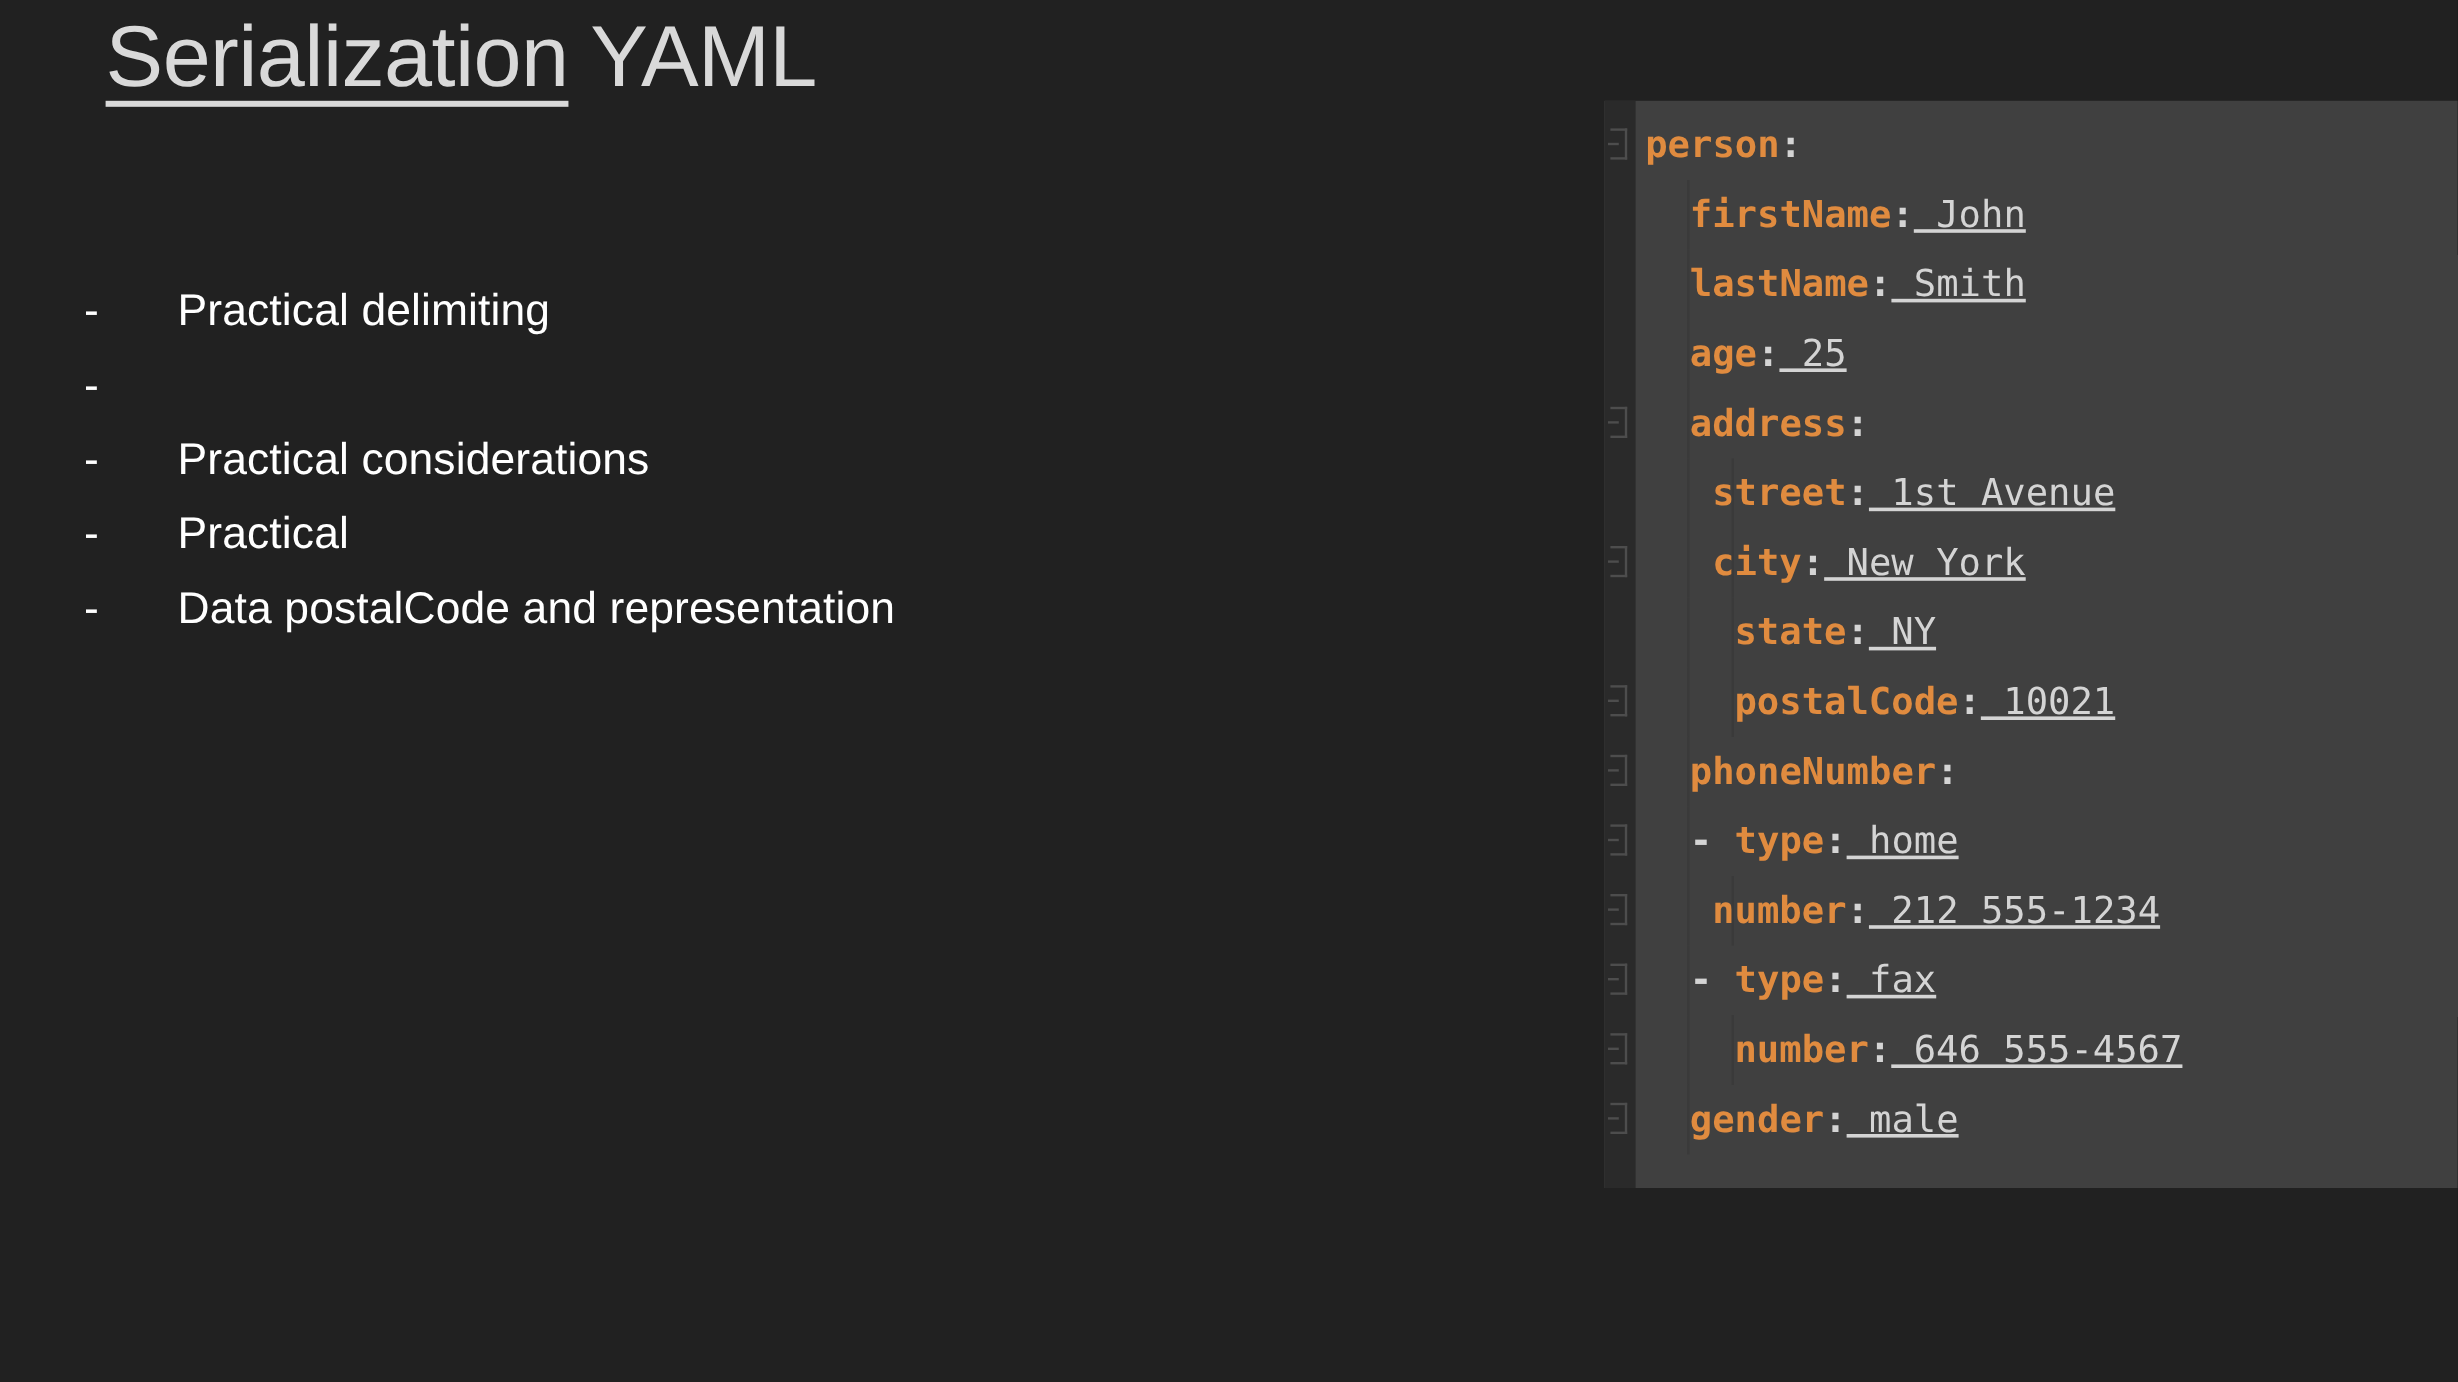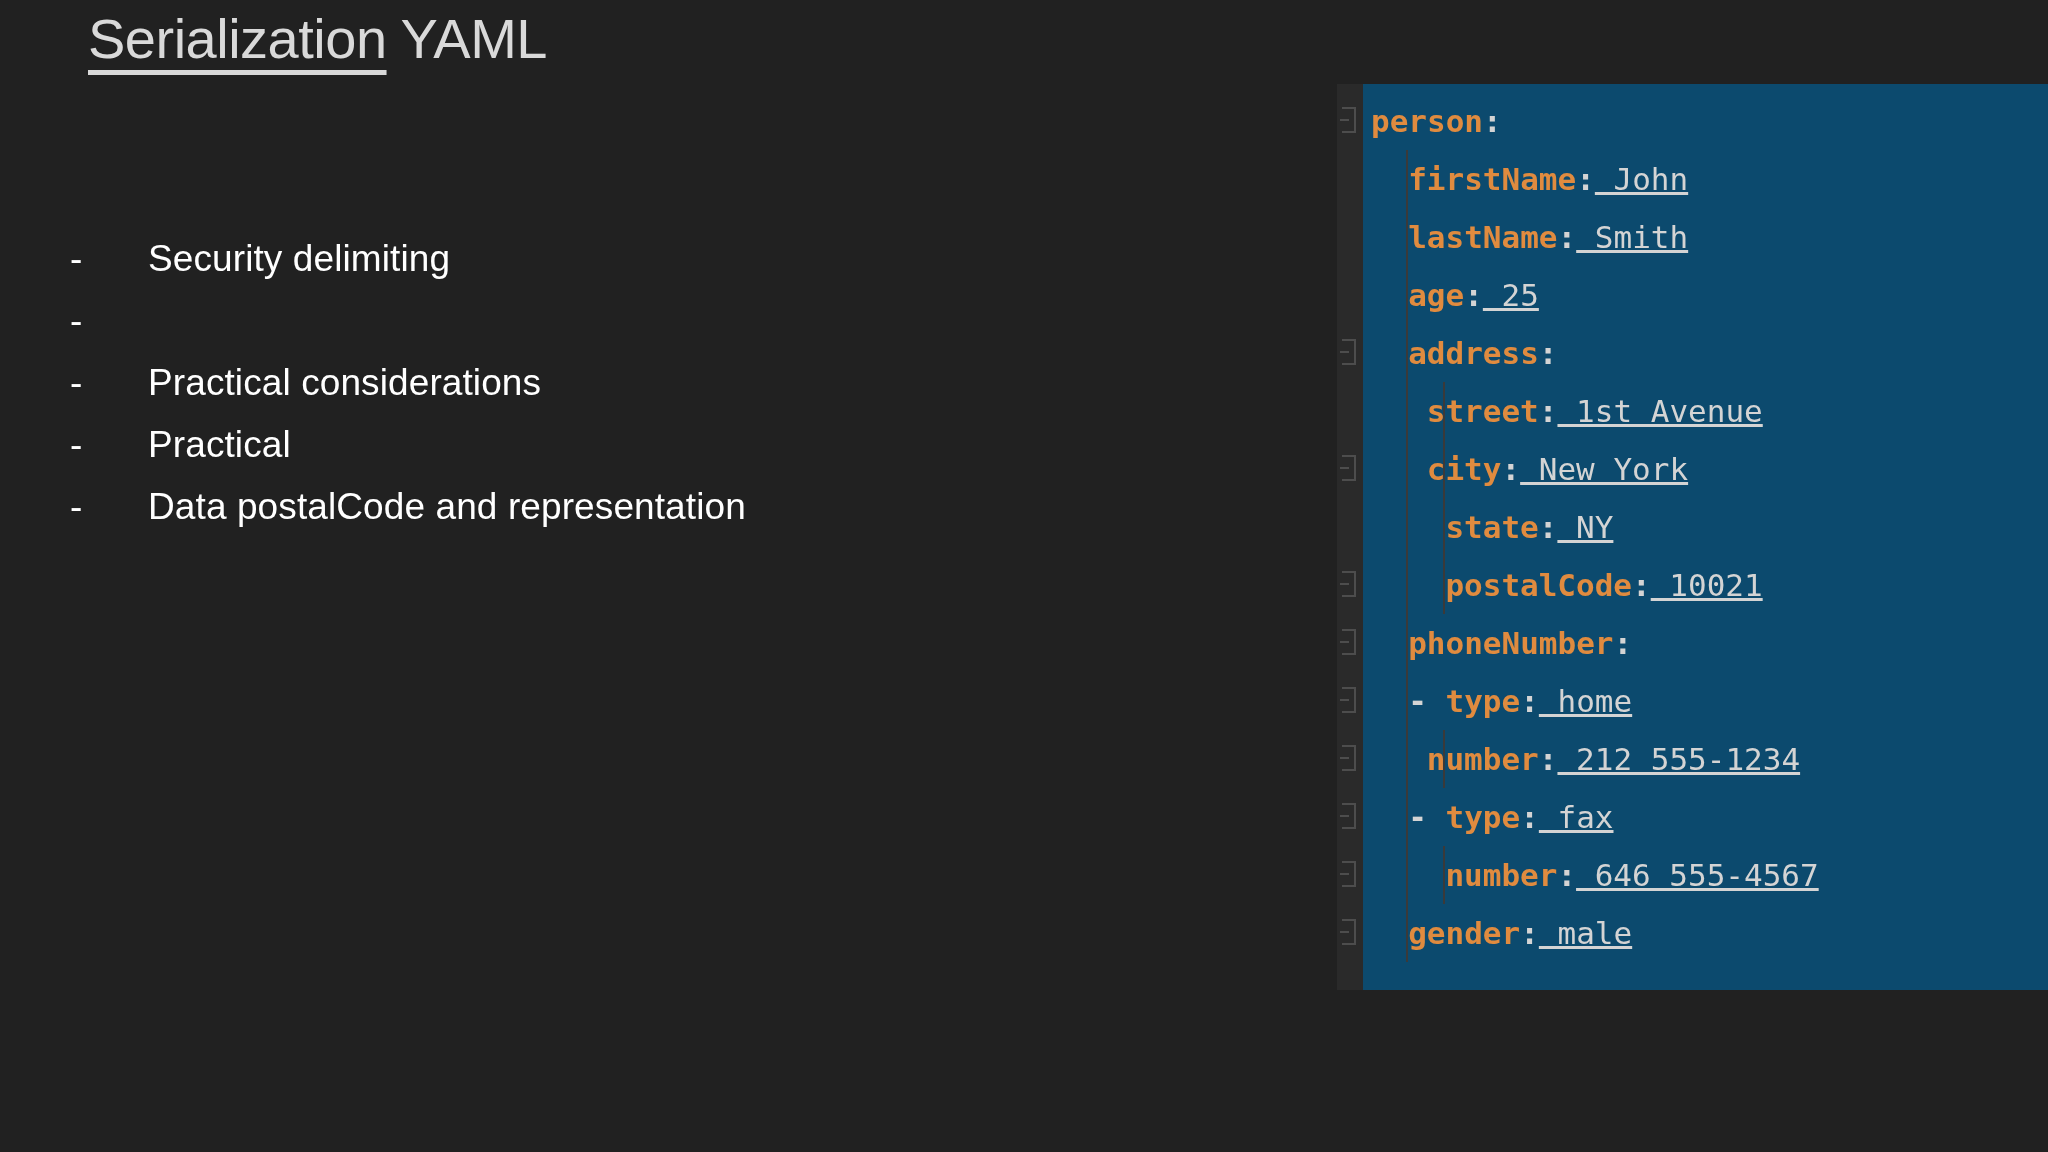--- a/index.html
+++ b/index.html
@@ -24,21 +24,21 @@
   }
 
   
   .title-block {
     position: absolute;
     left: 88px;
     top: 8px;
     white-space: nowrap;
   }
   .title-text {
-    font-size: 56px;
+    font-size: 72px;
     line-height: 1.12;
     font-weight: 400;
     color: #d9d9d9;
     letter-spacing: -0.5px;
   }
   .title-underlined {
     text-decoration: underline;
     text-decoration-thickness: 5px;
     text-underline-offset: 12px;
     text-decoration-color: #d9d9d9;
@@ -73,21 +73,21 @@
     letter-spacing: 0.1px;
   }
 
   
   .code-panel {
     position: absolute;
     left: 1337px;
     top: 84px;
     width: 711px;
     height: 906px;
-    background: #0c4a6e;
+    background: #404040;
     overflow: hidden;
   }
   .code-gutter {
     position: absolute;
     left: 0;
     top: 0;
     width: 26px;
     height: 100%;
     background: #2a2a2a;
   }
@@ -158,21 +158,21 @@
 
 <div class="slide">
 
   <div class="title-block">
     <span class="title-text title-underlined">Serialization</span><span class="title-text title-plain"> YAML</span>
   </div>
 
   <div class="bullets">
       <div class="bullet-row">
         <span class="bullet-marker">-</span>
-        <span class="bullet-label">Security delimiting</span>
+        <span class="bullet-label">Practical delimiting</span>
       </div>
       <div class="bullet-row">
         <span class="bullet-marker">-</span>
       </div>
       <div class="bullet-row">
         <span class="bullet-marker">-</span>
         <span class="bullet-label">Practical considerations</span>
       </div>
       <div class="bullet-row">
         <span class="bullet-marker">-</span>

